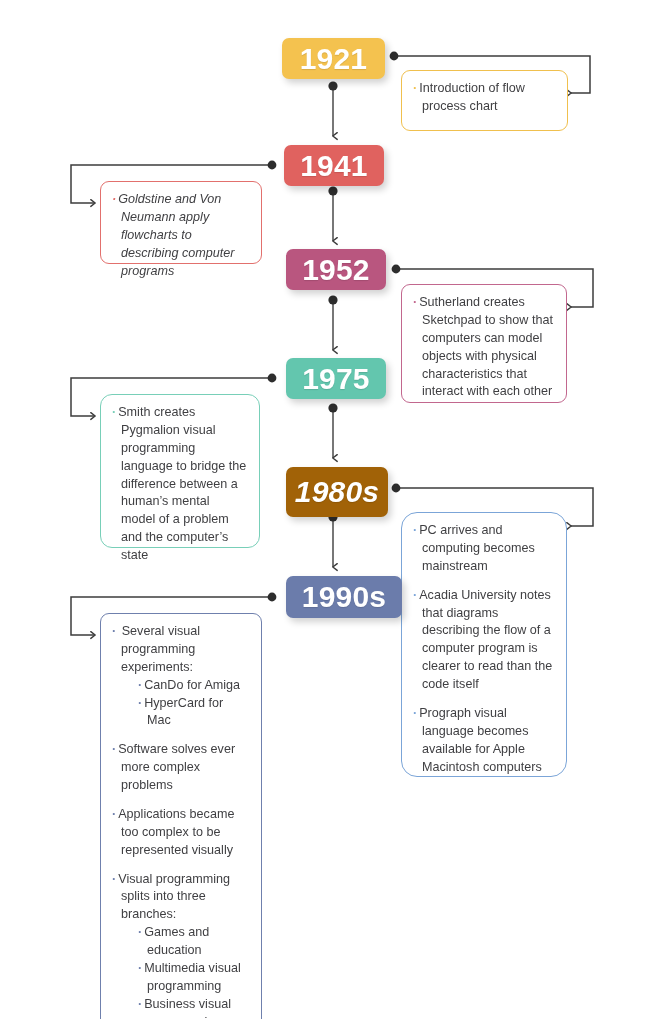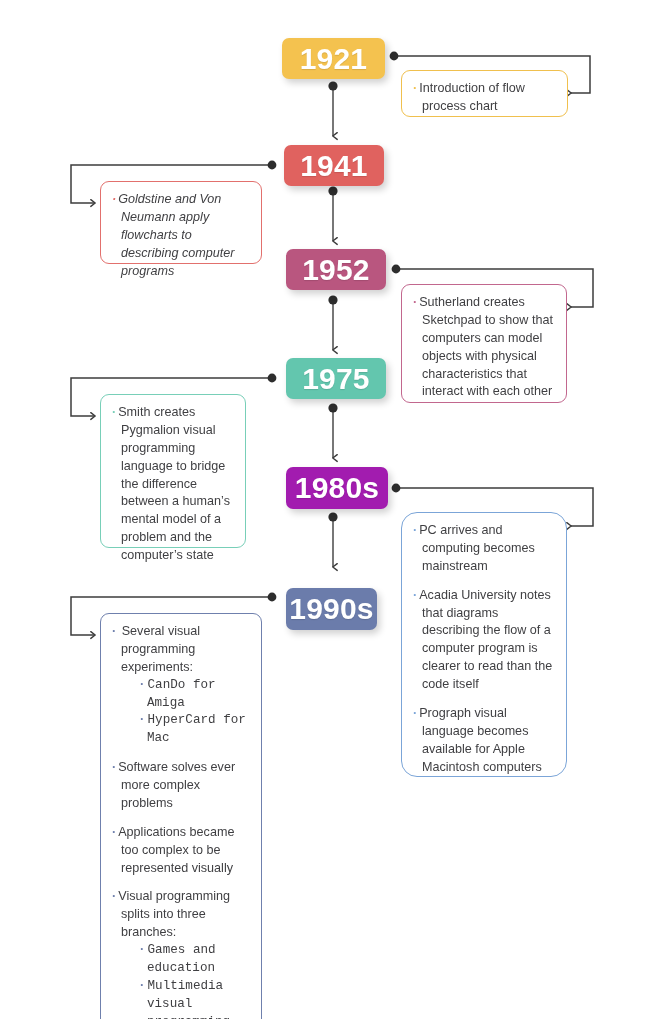--- a/index.html
+++ b/index.html
@@ -62,21 +62,20 @@
   .blk + .blk {
     margin-top: 11px;
   }
   .bul {
     font-weight: bold;
     margin-right: 2px;
   }
   .sub-list {
     display: block;
     padding-left: 17px;
-    font-family: Liberation Mono, monospace;
   }
   .indent-first {
     padding-left: 9px;
     text-indent: -9px;
   }
 </style>
 </head>
 <body>
 
 <div id="timeline-root">
@@ -149,47 +148,47 @@
   </div>
 
   <div class="year-badge" style="left:286px; top:249px; width:100px; height:41px; background:#b9567f;">
     <span>1952</span>
   </div>
 
   <div class="year-badge" style="left:286px; top:358px; width:100px; height:41px; background:#63c6ae;">
     <span>1975</span>
   </div>
 
-  <div class="year-badge" style="left:286px; top:467px; width:102px; height:42px; background:#a21caf;">
+  <div class="year-badge" style="left:286px; top:467px; width:102px; height:50px; background:#a16207;font-style:italic;">
     <span>1980s</span>
   </div>
 
-  <div class="year-badge" style="left:286px; top:576px; width:91px; height:42px; background:#6b7cab;margin-top:12px;">
+  <div class="year-badge" style="left:286px; top:576px; width:116px; height:42px; background:#6b7cab;">
     <span>1990s</span>
   </div>
 
-  <div class="detail-card" style="left:401px; top:70px; width:167px; height:47px; border-color:#f0c04e;">
+  <div class="detail-card" style="left:401px; top:70px; width:167px; height:61px; border-color:#f0c04e;">
     <span class="blk indent-first">
       <span class="bul" style="color:#f0c04e;">·</span><span>Introduction of flow process chart</span>
     </span>
   </div>
 
   <div class="detail-card" style="left:100px; top:181px; width:162px; height:83px; border-color:#e2706d;font-style:italic;">
     <span class="blk indent-first">
       <span class="bul" style="color:#e2706d;">·</span><span>Goldstine and Von Neumann apply flowcharts to describing computer programs</span>
     </span>
   </div>
 
   <div class="detail-card" style="left:401px; top:284px; width:166px; height:119px; border-color:#c2678e;">
     <span class="blk indent-first">
       <span class="bul" style="color:#c2678e;">·</span><span>Sutherland creates Sketchpad to show that computers can model objects with physical characteristics that interact with each other</span>
     </span>
   </div>
 
-  <div class="detail-card" style="left:100px; top:394px; width:146px; height:154px; border-color:#78cfb8;">
+  <div class="detail-card" style="left:100px; top:394px; width:160px; height:154px; border-color:#78cfb8;border-radius:12px;">
     <span class="blk indent-first">
       <span class="bul" style="color:#78cfb8;">·</span><span>Smith creates Pygmalion visual programming language to bridge the difference between a human’s mental model of a problem and the computer’s state</span>
     </span>
   </div>
 
   <div class="detail-card" style="left:401px; top:512px; width:166px; height:265px; border-color:#7ba5d8;border-radius:16px;">
     <span class="blk indent-first">
       <span class="bul" style="color:#7ba5d8;">·</span><span>PC arrives and computing becomes mainstream</span>
     </span>
     <span class="blk indent-first">

